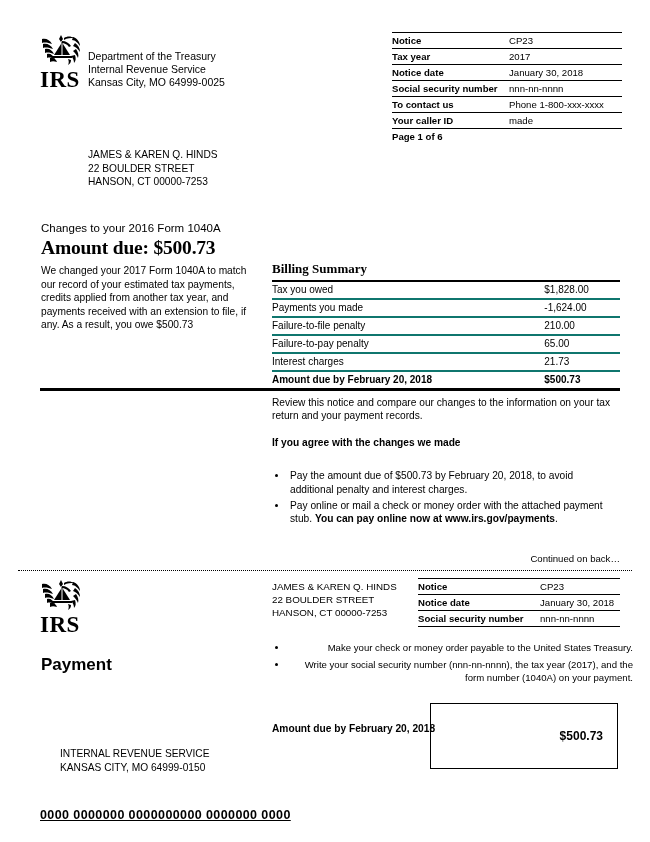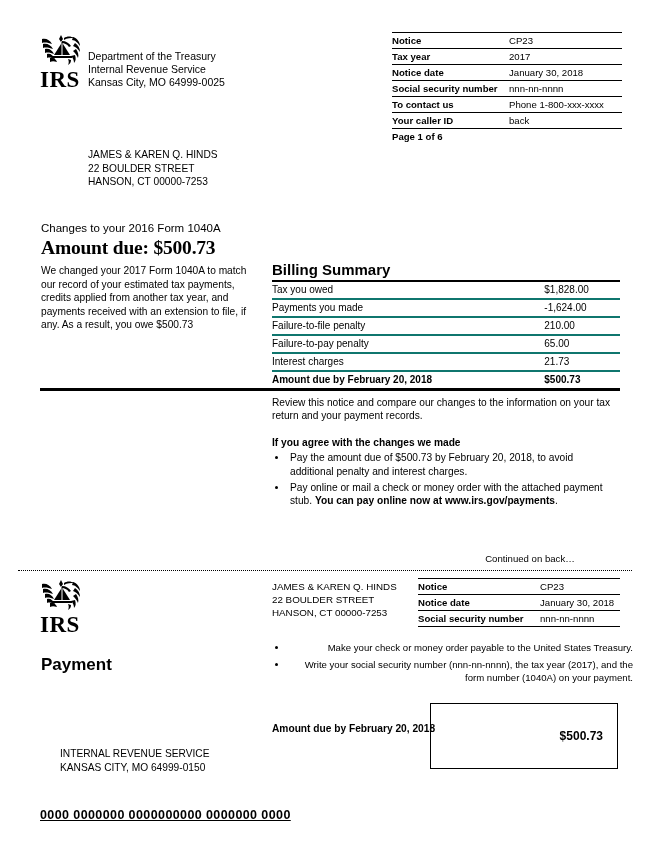--- a/index.html
+++ b/index.html
@@ -101,22 +101,23 @@
     top: 264px;
     width: 214px;
     font-size: 10.2px;
     line-height: 13.6px;
   }
 
   
   .billing-title {
     left: 272px;
     top: 261px;
-    font-size: 15px;
-    font-weight: bold;
+    font-size: 13px;
+    font-weight: bold;
+    font-family: Liberation Serif, serif;
   }
   .billing-table {
     left: 272px;
     top: 280px;
     width: 348px;
     border-collapse: collapse;
     font-size: 10px;
   }
   .billing-table td {
     padding: 2px 0 2px 0;
@@ -154,34 +155,34 @@
     width: 345px;
     font-size: 10.2px;
     line-height: 13.4px;
   }
   .todo-body p { margin: 0; }
   .todo-sub {
     font-weight: bold;
     margin-top: 13px !important;
   }
   .todo-list {
-    margin: 2px 0 0 0;
+    margin: 20px 0 0 0;
     padding-left: 16px;
   }
   .todo-list li {
     margin-bottom: 3px;
     padding-left: 2px;
   }
 
   
   .continued {
     left: 440px;
     top: 553px;
     width: 180px;
-    text-align: center;
+    text-align: right;
     font-size: 9.6px;
   }
   .tear-line {
     left: 18px;
     top: 570px;
     width: 614px;
     border-top: 1.4px dotted #000;
   }
 
   
@@ -322,21 +323,21 @@
     <tr>
       <td class="k">Social security number</td>
       <td>nnn-nn-nnnn</td>
     </tr>
     <tr>
       <td class="k">To contact us</td>
       <td>Phone 1-800-xxx-xxxx</td>
     </tr>
     <tr>
       <td class="k">Your caller ID</td>
-      <td>back</td>
+      <td>made</td>
     </tr>
     <tr>
       <td class="k">Page 1 of 6</td>
       <td></td>
     </tr>
   </tbody>
     </table>
 
   <div class="abs addressee">
     <div>JAMES &amp; KAREN Q. HINDS</div>

